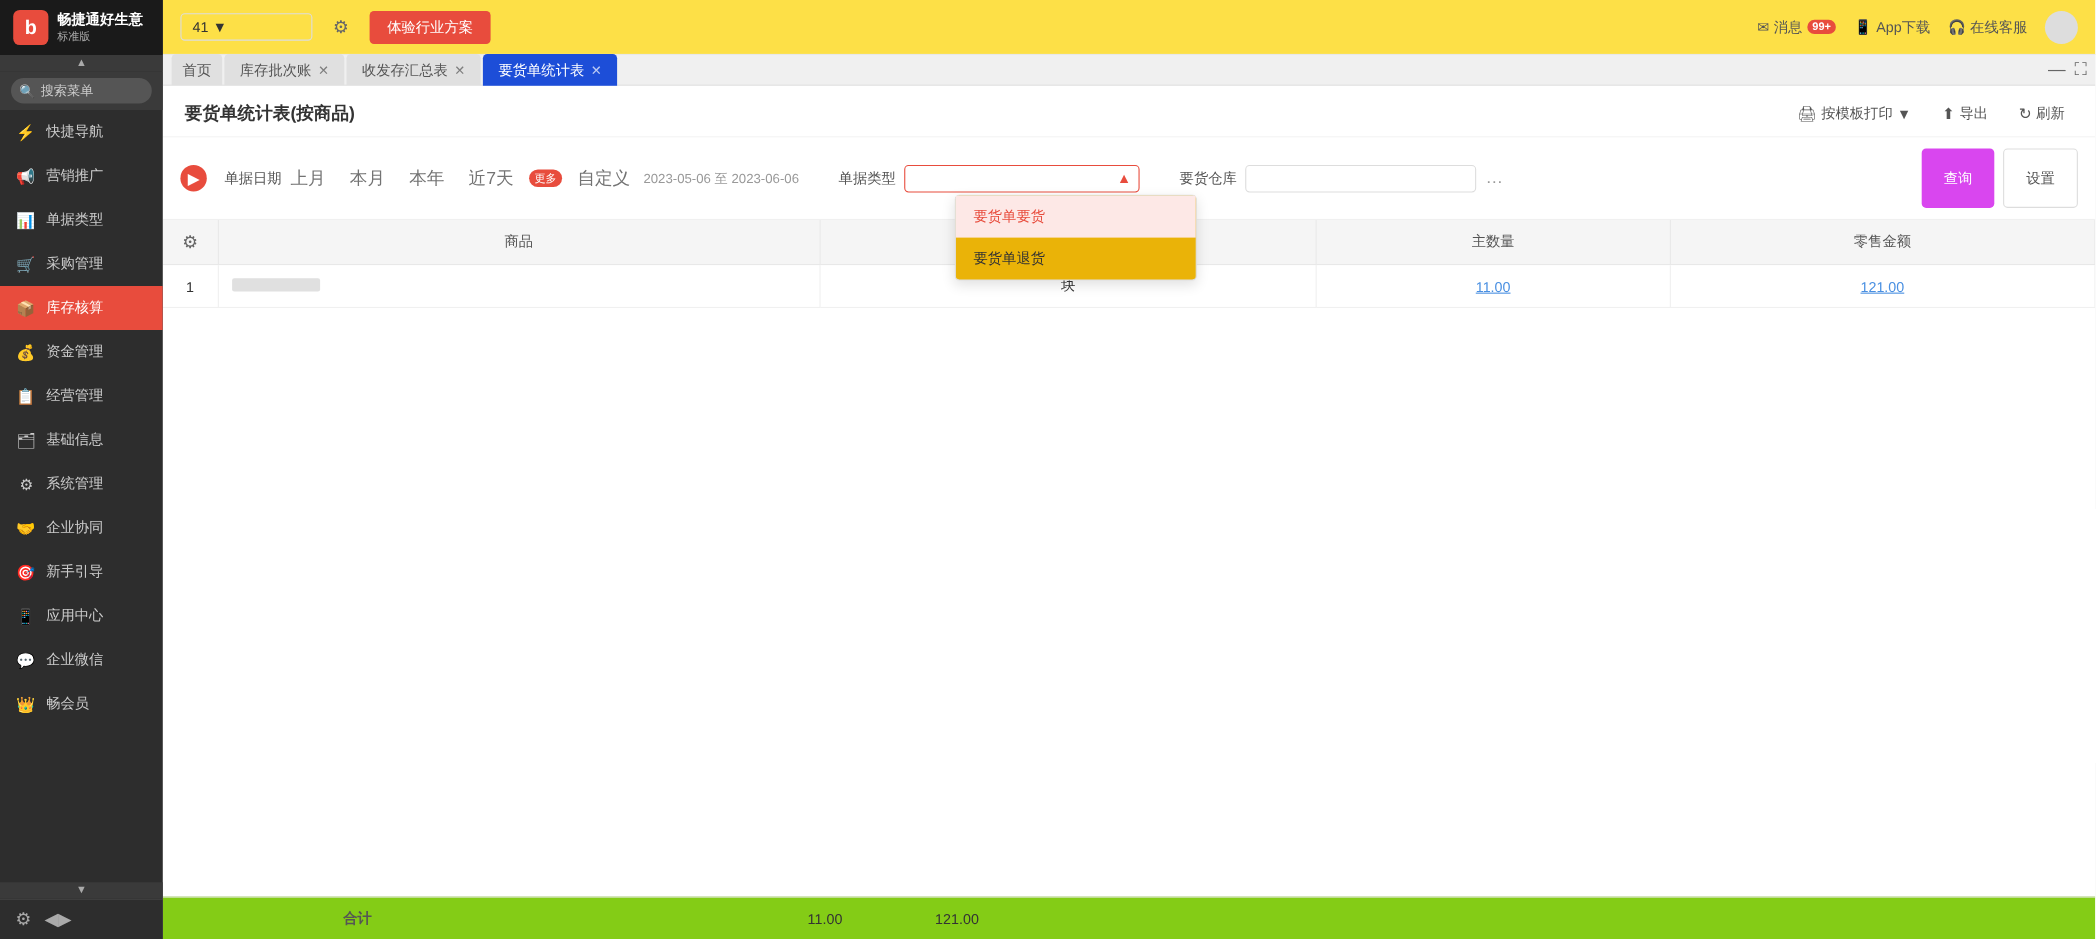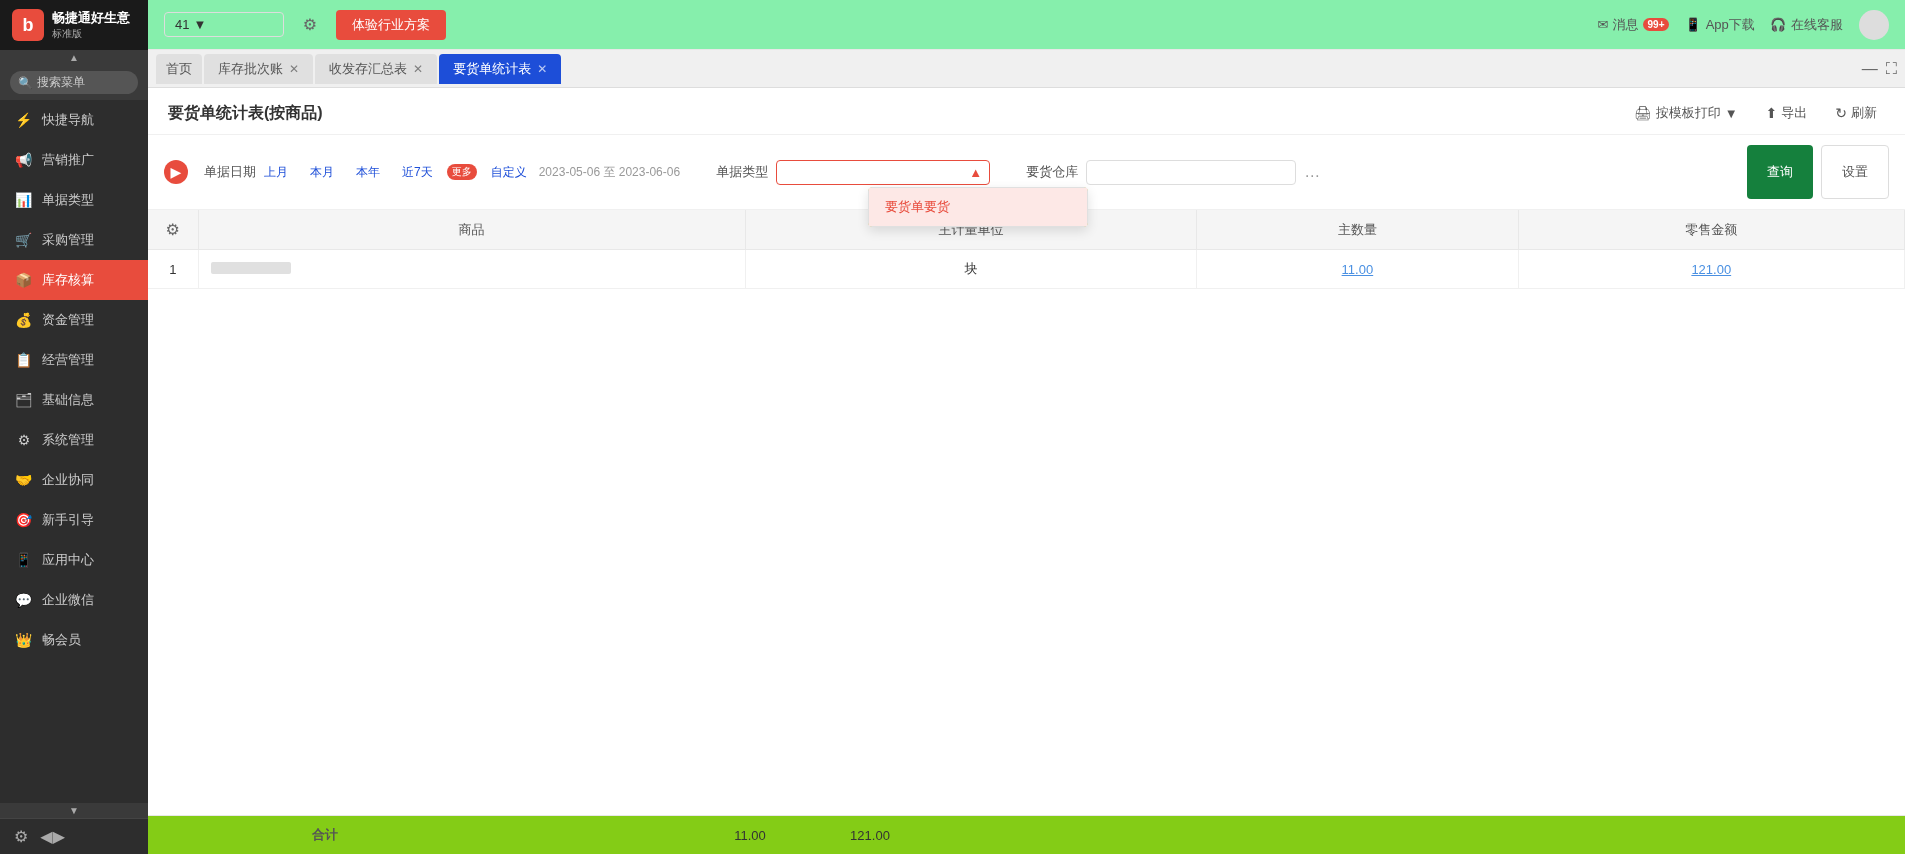--- a/index.html
+++ b/index.html
@@ -111,21 +111,21 @@
     .main-area {
       flex: 1;
       display: flex;
       flex-direction: column;
       height: 854px;
       overflow: hidden;
     }
 
     
     .topbar {
-      background: #86efac;
+      background: #fde047;
       height: 50px;
       display: flex;
       align-items: center;
       padding: 0 16px;
       border-bottom: 1px solid #e8e8e8;
       flex-shrink: 0;
       gap: 12px;
     }
     .topbar-left {
       display: flex;
@@ -188,21 +188,21 @@
     .avatar {
       width: 30px;
       height: 30px;
       background: #ddd;
       border-radius: 50%;
     }
 
     
     .tabs-bar {
       background: #f0f0f0;
-      height: 38px;
+      height: 28px;
       display: flex;
       align-items: center;
       padding: 0 8px;
       border-bottom: 1px solid #ddd;
       flex-shrink: 0;
       gap: 2px;
     }
     .tab-item {
       padding: 6px 14px;
       font-size: 13px;
@@ -315,22 +315,22 @@
       font-size: 13px;
       flex-shrink: 0;
     }
     .date-shortcuts {
       display: flex;
       align-items: center;
       gap: 6px;
     }
     .date-btn {
       padding: 3px 8px;
-      font-size: 12px;
-      color: #1d4ed8;
+      font-size: 16px;
+      color: #737373;
       cursor: pointer;
       border-radius: 3px;
     }
     .date-badge {
       background: #e84c3d;
       color: white;
       border-radius: 10px;
       padding: 1px 5px;
       font-size: 10px;
     }
@@ -387,21 +387,21 @@
       color: #999;
       cursor: pointer;
       font-size: 16px;
     }
     .filter-btns {
       margin-left: auto;
       display: flex;
       gap: 8px;
     }
     .query-btn {
-      background: #15803d;
+      background: #d946ef;
       color: white;
       border: none;
       border-radius: 4px;
       padding: 18px 20px;
       font-size: 13px;
       cursor: pointer;
     }
     .settings-btn {
       background: white;
       color: #555;
@@ -700,20 +700,23 @@
       </div>
 
       <div class="filter-btns">
         <button class="query-btn">查询</button>
         <button class="settings-btn">设置</button>
       </div>
 
       <div class="type-dropdown">
         <div class="dropdown-item selected">
           <span>要货单要货</span>
+        </div>
+        <div class="dropdown-item">
+          <span>要货单退货</span>
         </div>
       </div>
     </div>
 
     <div class="table-container">
       <table>
         <thead>
           <tr>
             <th><span class="th-gear">⚙</span></th>
             <th><span>商品</span></th>

